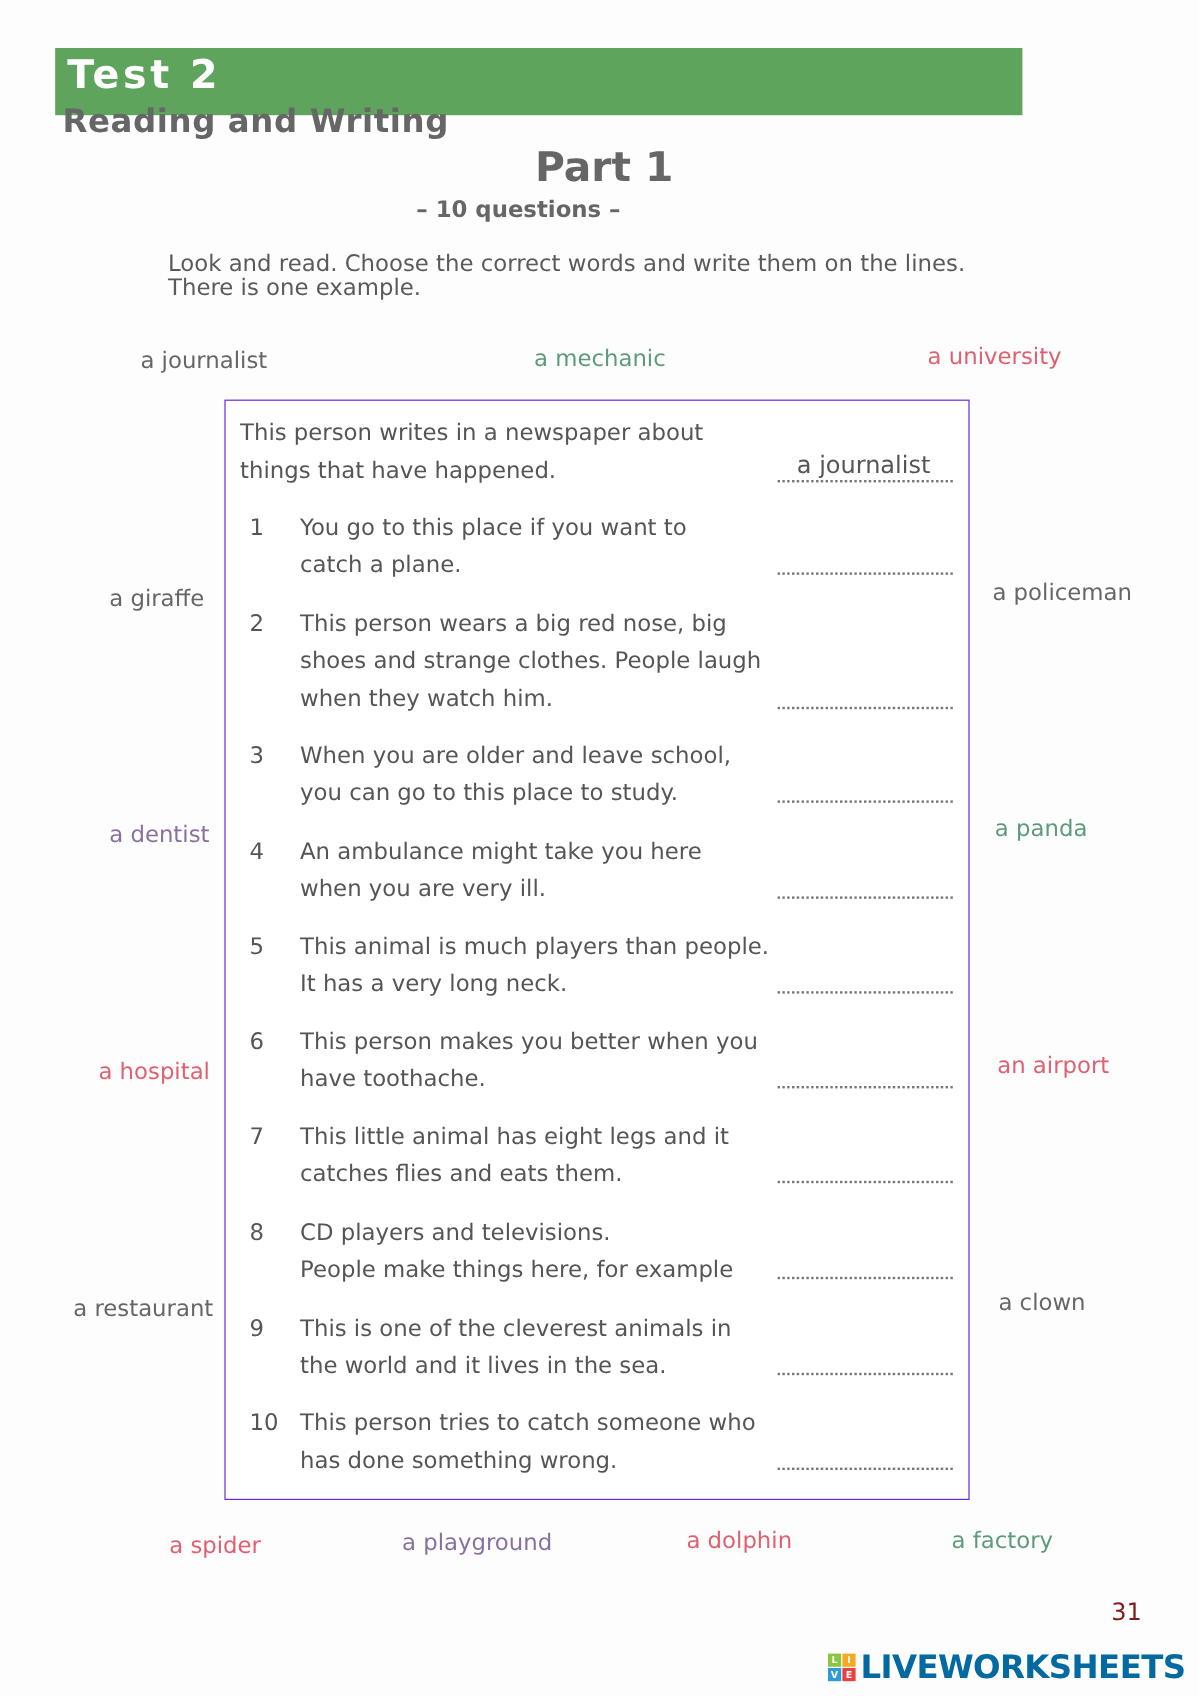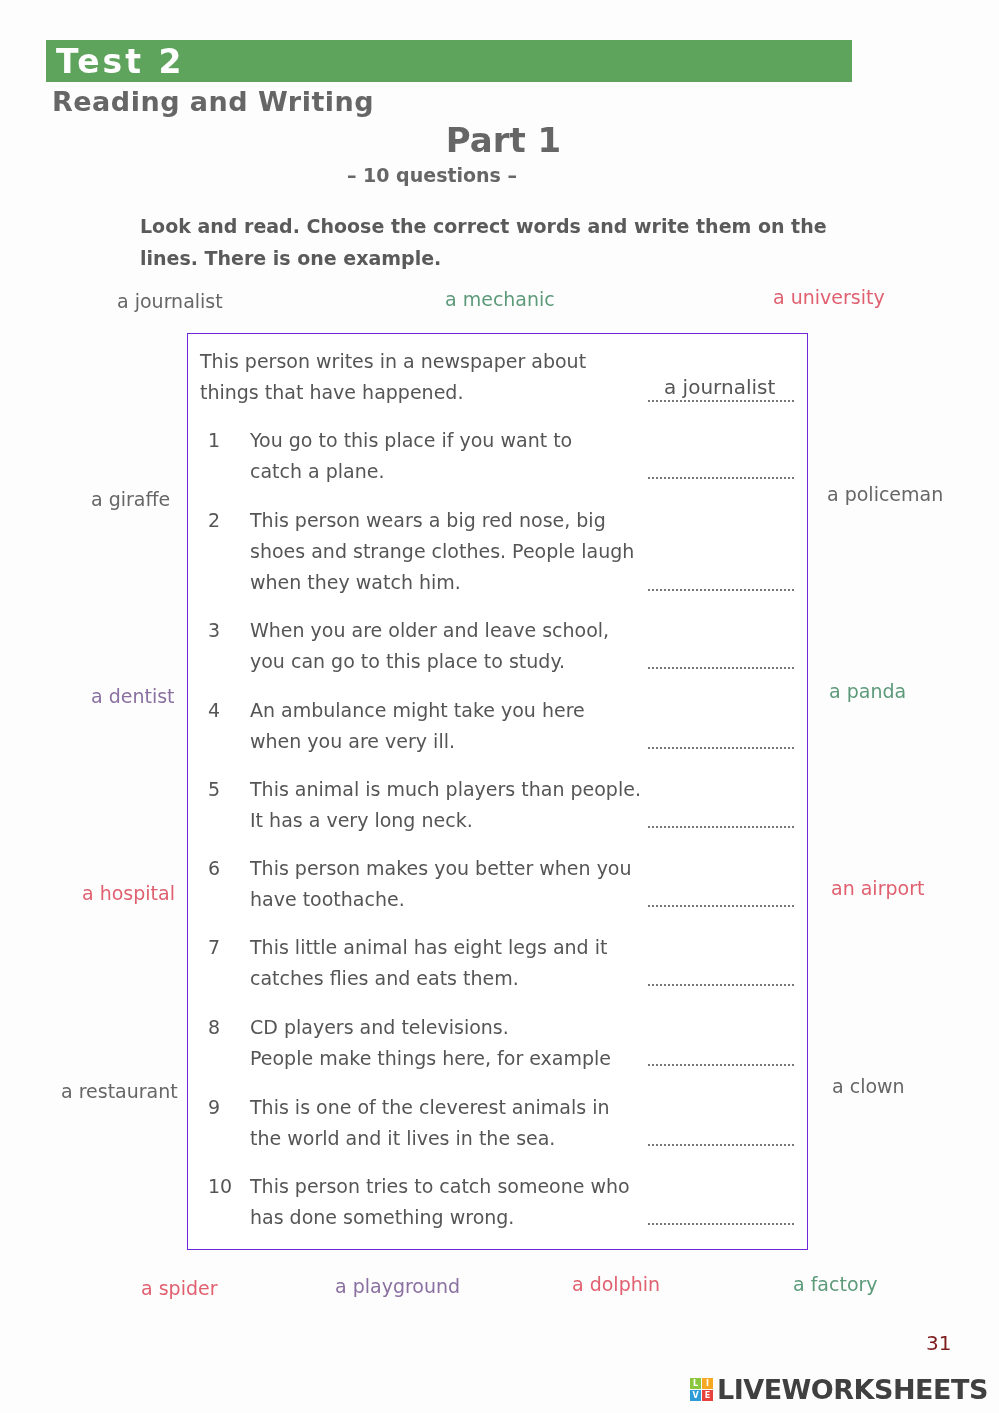--- a/index.html
+++ b/index.html
@@ -1,20 +1,20 @@
 <!DOCTYPE html>
 <html><head>
   <meta charset="utf-8">
   <style>
     * { box-sizing: border-box; margin: 0; padding: 0; }
     html, body { width: 999px; height: 1413px; background: #fdfdfd; overflow: hidden; }
     body { position: relative; font-family: "DejaVu Sans", sans-serif; color: #555; }
 
     .title-bar {
-      position: absolute; left: 46px; top: 40px; width: 806px; height: 42px;
+      position: absolute; left: 46px; top: 40px; width: 806px; height: 56px;
       background: #5fa45d;
     }
     .title-bar .t {
       position: absolute; left: 10px; top: 2px;
       font-family: "DejaVu Sans", sans-serif; font-weight: bold;
       font-size: 33px; letter-spacing: 3px; color: #fff;
     }
     .subtitle {
       position: absolute; left: 52px; top: 86px;
       font-weight: bold; font-size: 27px; color: #666; letter-spacing: 0.5px;
@@ -23,21 +23,21 @@
       position: absolute; left: 0; width: 999px; text-align: center; top: 120px;
       font-weight: bold; font-size: 34px; color: #666; padding-left: 16px;
     }
     .part-title span { display: inline-block; margin-left: -8px; }
     .questions-count {
       position: absolute; left: 0; width: 864px; text-align: center; top: 164px;
       font-weight: bold; font-size: 19px; color: #666;
     }
     .instructions {
       position: absolute; left: 140px; top: 210px; width: 720px;
-      font-weight: bold; font-size: 19px; line-height: 32px; color: #5a5a5a;
+      font-weight: normal; font-size: 19px; line-height: 20px; color: #5a5a5a;
     }
 
     .word {
       position: absolute; font-size: 19px; white-space: nowrap;
     }
     .c-grey { color: #666; }
     .c-green { color: #5c9a7a; }
     .c-red { color: #e06070; }
     .c-purple { color: #8a70a0; }
 
@@ -71,21 +71,21 @@
     .logo-grid {
       display: grid; grid-template-columns: 11px 11px; grid-template-rows: 11px 11px; gap: 1px;
       margin-right: 4px;
     }
     .logo-grid span {
       display: flex; align-items: center; justify-content: center;
       font-size: 8px; font-weight: bold; color: #fff; font-family: "DejaVu Sans", sans-serif;
     }
     .logo-text {
       font-family: "DejaVu Sans", sans-serif; font-weight: bold; font-size: 27px;
-      color: #404040; letter-spacing: -0.5px;
+      color: #0369a1; letter-spacing: -0.5px;
     }
   </style>
 </head>
 <body>
 
 <div class="title-bar">
   <div class="t">Test 2</div>
 </div>
 <div class="subtitle">Reading and Writing</div>
 <div class="part-title"><span>Part 1</span></div>

